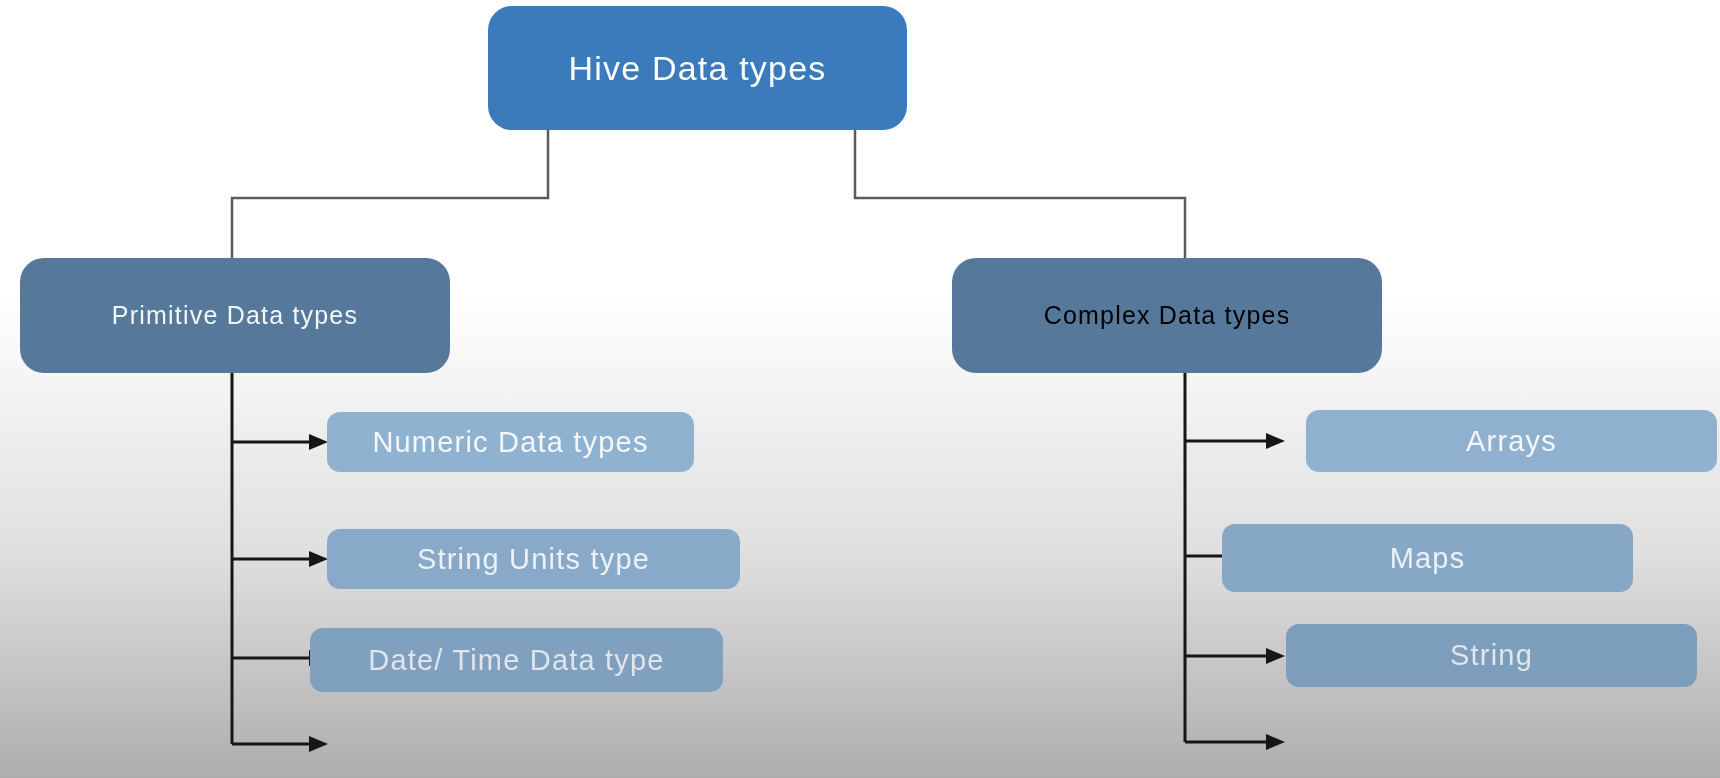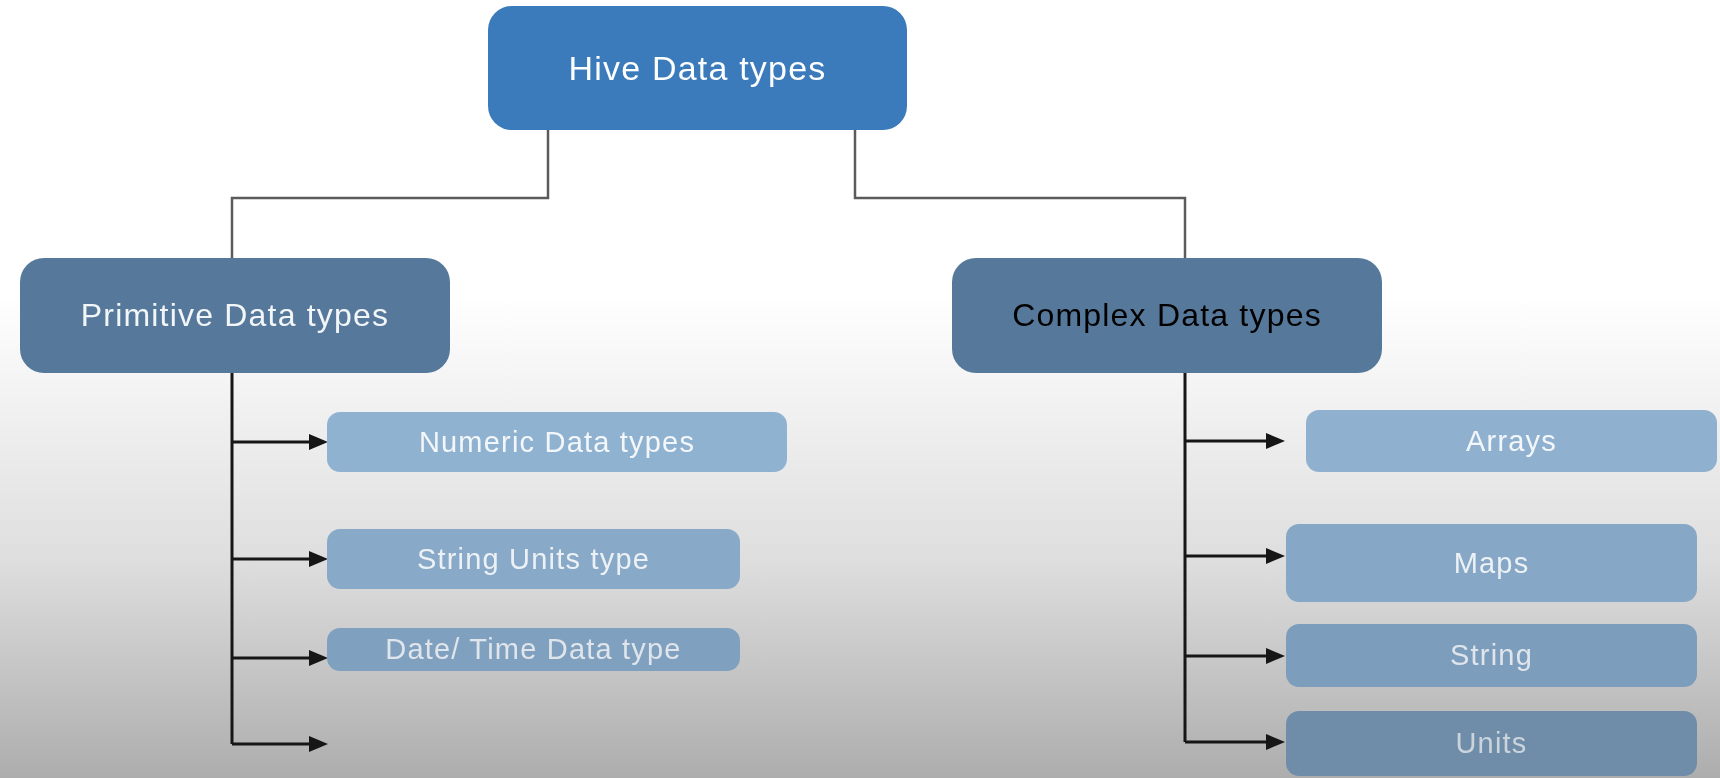--- a/index.html
+++ b/index.html
@@ -31,35 +31,35 @@
     justify-content: center;
     text-align: center;
   }
   .node .node-label {
     display: block;
     letter-spacing: 1.2px;
     font-weight: 400;
   }
 
   .node.root   { border-radius: 24px; font-size: 34px; }
-  .node.branch { border-radius: 24px; font-size: 32px; }
+  .node.branch { border-radius: 24px; font-size: 25px; }
   .node.leaf   { border-radius: 13px; font-size: 29px; }
 
   
   #node-root      { left: 488px;  top: 6px;   width: 419px; height: 124px; }
   #node-primitive { left: 20px;   top: 258px; width: 430px; height: 115px; }
   #node-complex   { left: 952px;  top: 258px; width: 430px; height: 115px; }
 
-  #node-p0 { left: 327px; top: 412px; width: 460px; height: 60px; }
+  #node-p0 { left: 327px; top: 412px; width: 367px; height: 60px; }
   #node-p1 { left: 327px; top: 529px; width: 413px; height: 60px; }
-  #node-p2 { left: 327px; top: 628px; width: 413px; height: 43px; justify-content: center; }
+  #node-p2 { left: 310px; top: 628px; width: 413px; height: 64px; justify-content: center; }
   #node-p3 { left: 327px; top: 714px; width: 413px; height: 60px; }
 
   #node-c0 { left: 1286px; top: 410px; width: 411px; height: 62px; }
-  #node-c1 { left: 1286px; top: 524px; width: 411px; height: 78px; }
+  #node-c1 { left: 1222px; top: 524px; width: 411px; height: 68px; }
   #node-c2 { left: 1286px; top: 624px; width: 411px; height: 63px; }
   #node-c3 { left: 1286px; top: 711px; width: 411px; height: 65px; }
 </style>
 </head>
 <body>
 
 <div class="canvas" style="background: linear-gradient(rgb(255, 255, 255) 0%, rgb(255, 255, 255) 38%, rgb(222, 222, 222) 72%, rgb(173, 173, 173) 100%);">
 
   <svg class="connector-layer" viewBox="0 0 1720 778" aria-hidden="true">
 
@@ -111,17 +111,14 @@
 
   <div id="node-c0" class="node leaf" style="background-color: rgb(143, 177, 207); color: rgb(244, 247, 250); margin-left: 20px;">
     <span class="node-label">Arrays</span>
   </div>
   <div id="node-c1" class="node leaf" style="background-color: rgb(134, 167, 198); color: rgb(236, 241, 245);">
     <span class="node-label">Maps</span>
   </div>
   <div id="node-c2" class="node leaf" style="background-color: rgb(124, 157, 188); color: rgb(223, 229, 235);">
     <span class="node-label">String</span>
   </div>
-  <div id="node-c3" class="node leaf" style="background-color: rgb(111, 141, 169); color: rgb(203, 211, 219);">
-    <span class="node-label">Units</span>
-  </div>
 
 </div>
 
 </body></html>

